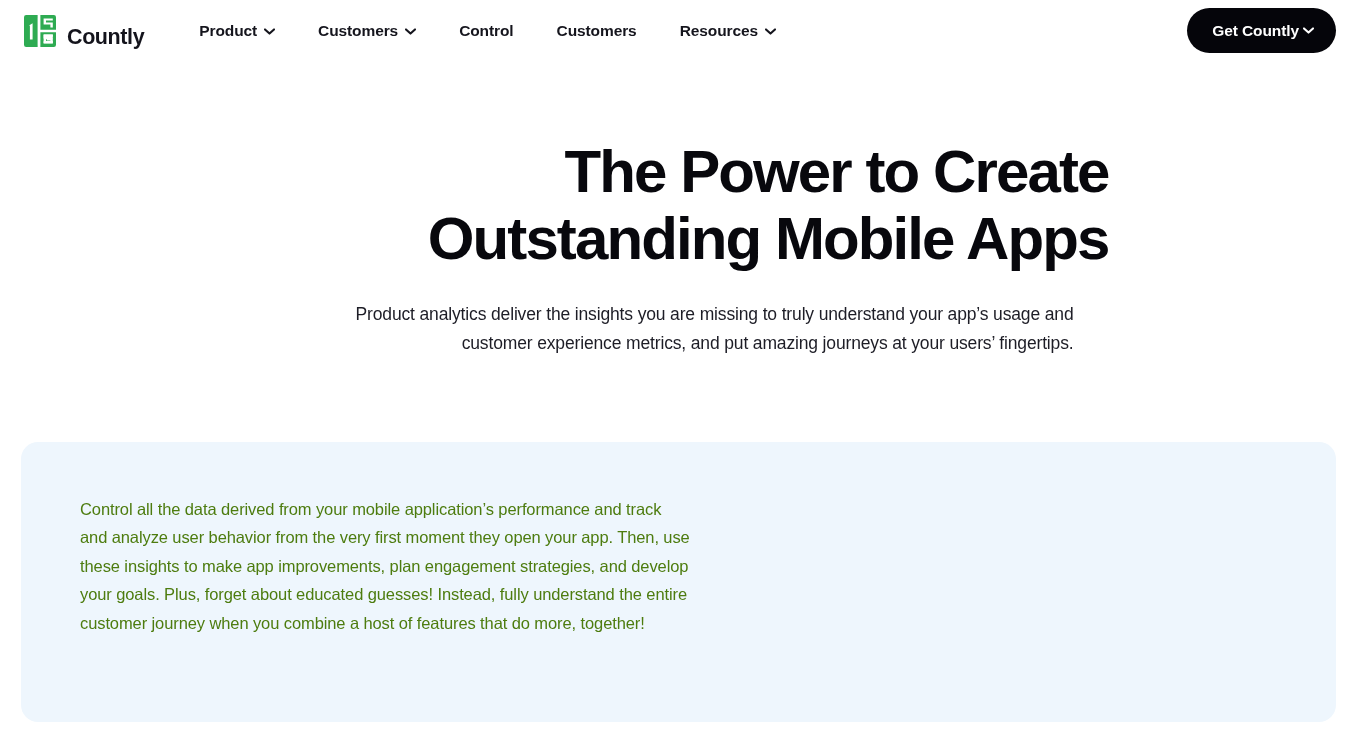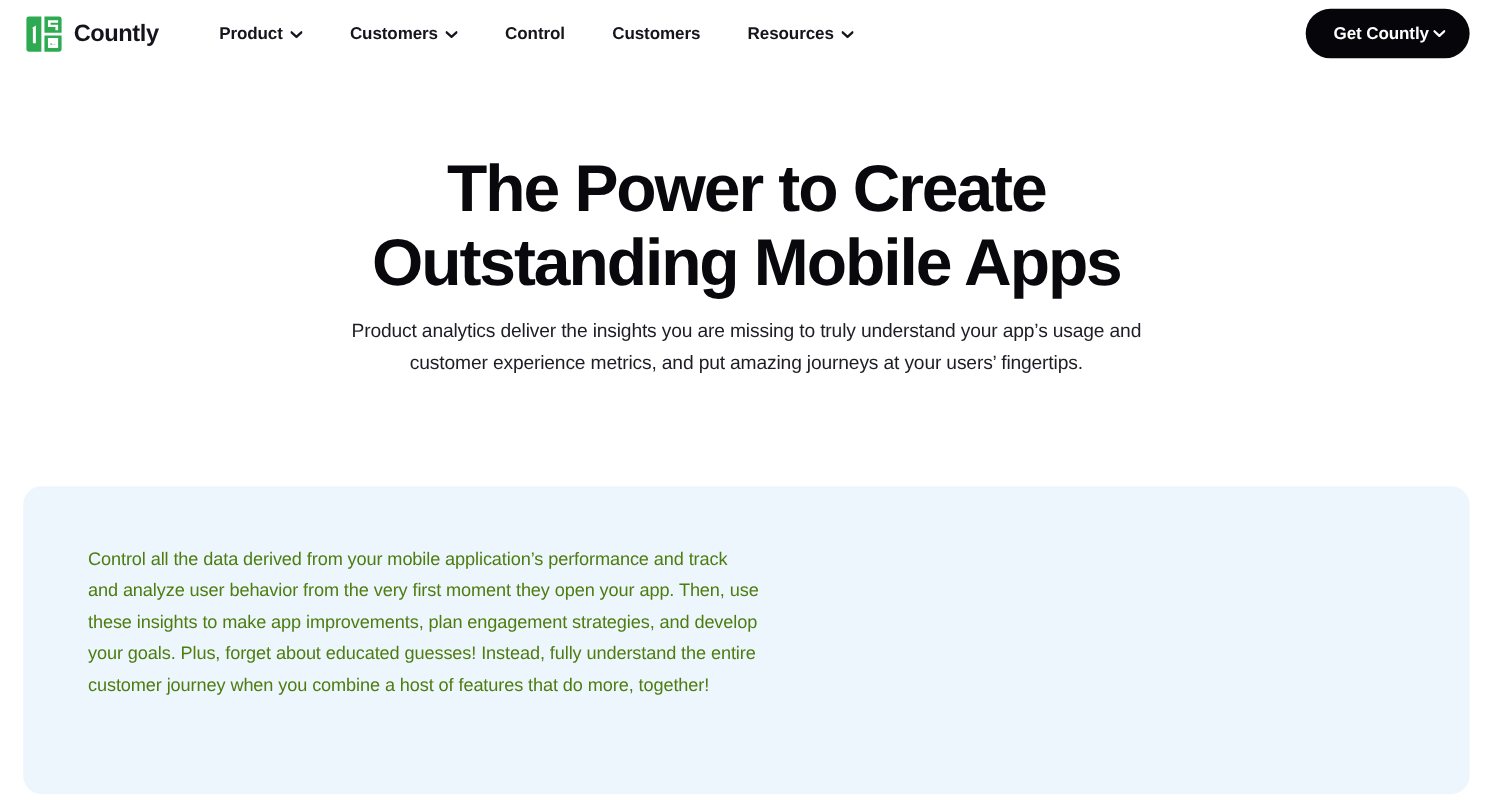--- a/index.html
+++ b/index.html
@@ -23,21 +23,21 @@
     position: relative;
     height: 62px;
     width: 100%;
     display: flex;
     align-items: center;
     background: #ffffff;
   }
 
   .brand {
     display: flex;
-    align-items: center;
+    align-items: flex-end;
     gap: 9px;
     margin-left: 22px;
     text-decoration: none;
     cursor: pointer;
   }
 
   .brand-mark {
     width: 36px;
     height: 34px;
     display: block;
@@ -107,36 +107,36 @@
     font-size: 15.5px;
     font-weight: 600;
     color: #ffffff;
     letter-spacing: -0.1px;
     white-space: nowrap;
   }
   .cta-button .chev path { stroke: #ffffff; }
 
   
   .hero {
-    text-align: center;
+    text-align: right;
     padding-top: 76px;
   }
 
   .hero-title {
     font-size: 60px;
     font-weight: bold;
     line-height: 1.12;
     letter-spacing: -1.9px;
     color: #08080d;
     max-width: 860px;
     margin: 0 auto;
   }
 
   .hero-sub {
-    margin: 14px auto 0;
+    margin: 28px auto 0;
     max-width: 790px;
     font-size: 17.5px;
     line-height: 1.62;
     color: #1d1d26;
     letter-spacing: -0.15px;
   }
 
   
   .info-card {
     position: absolute;

